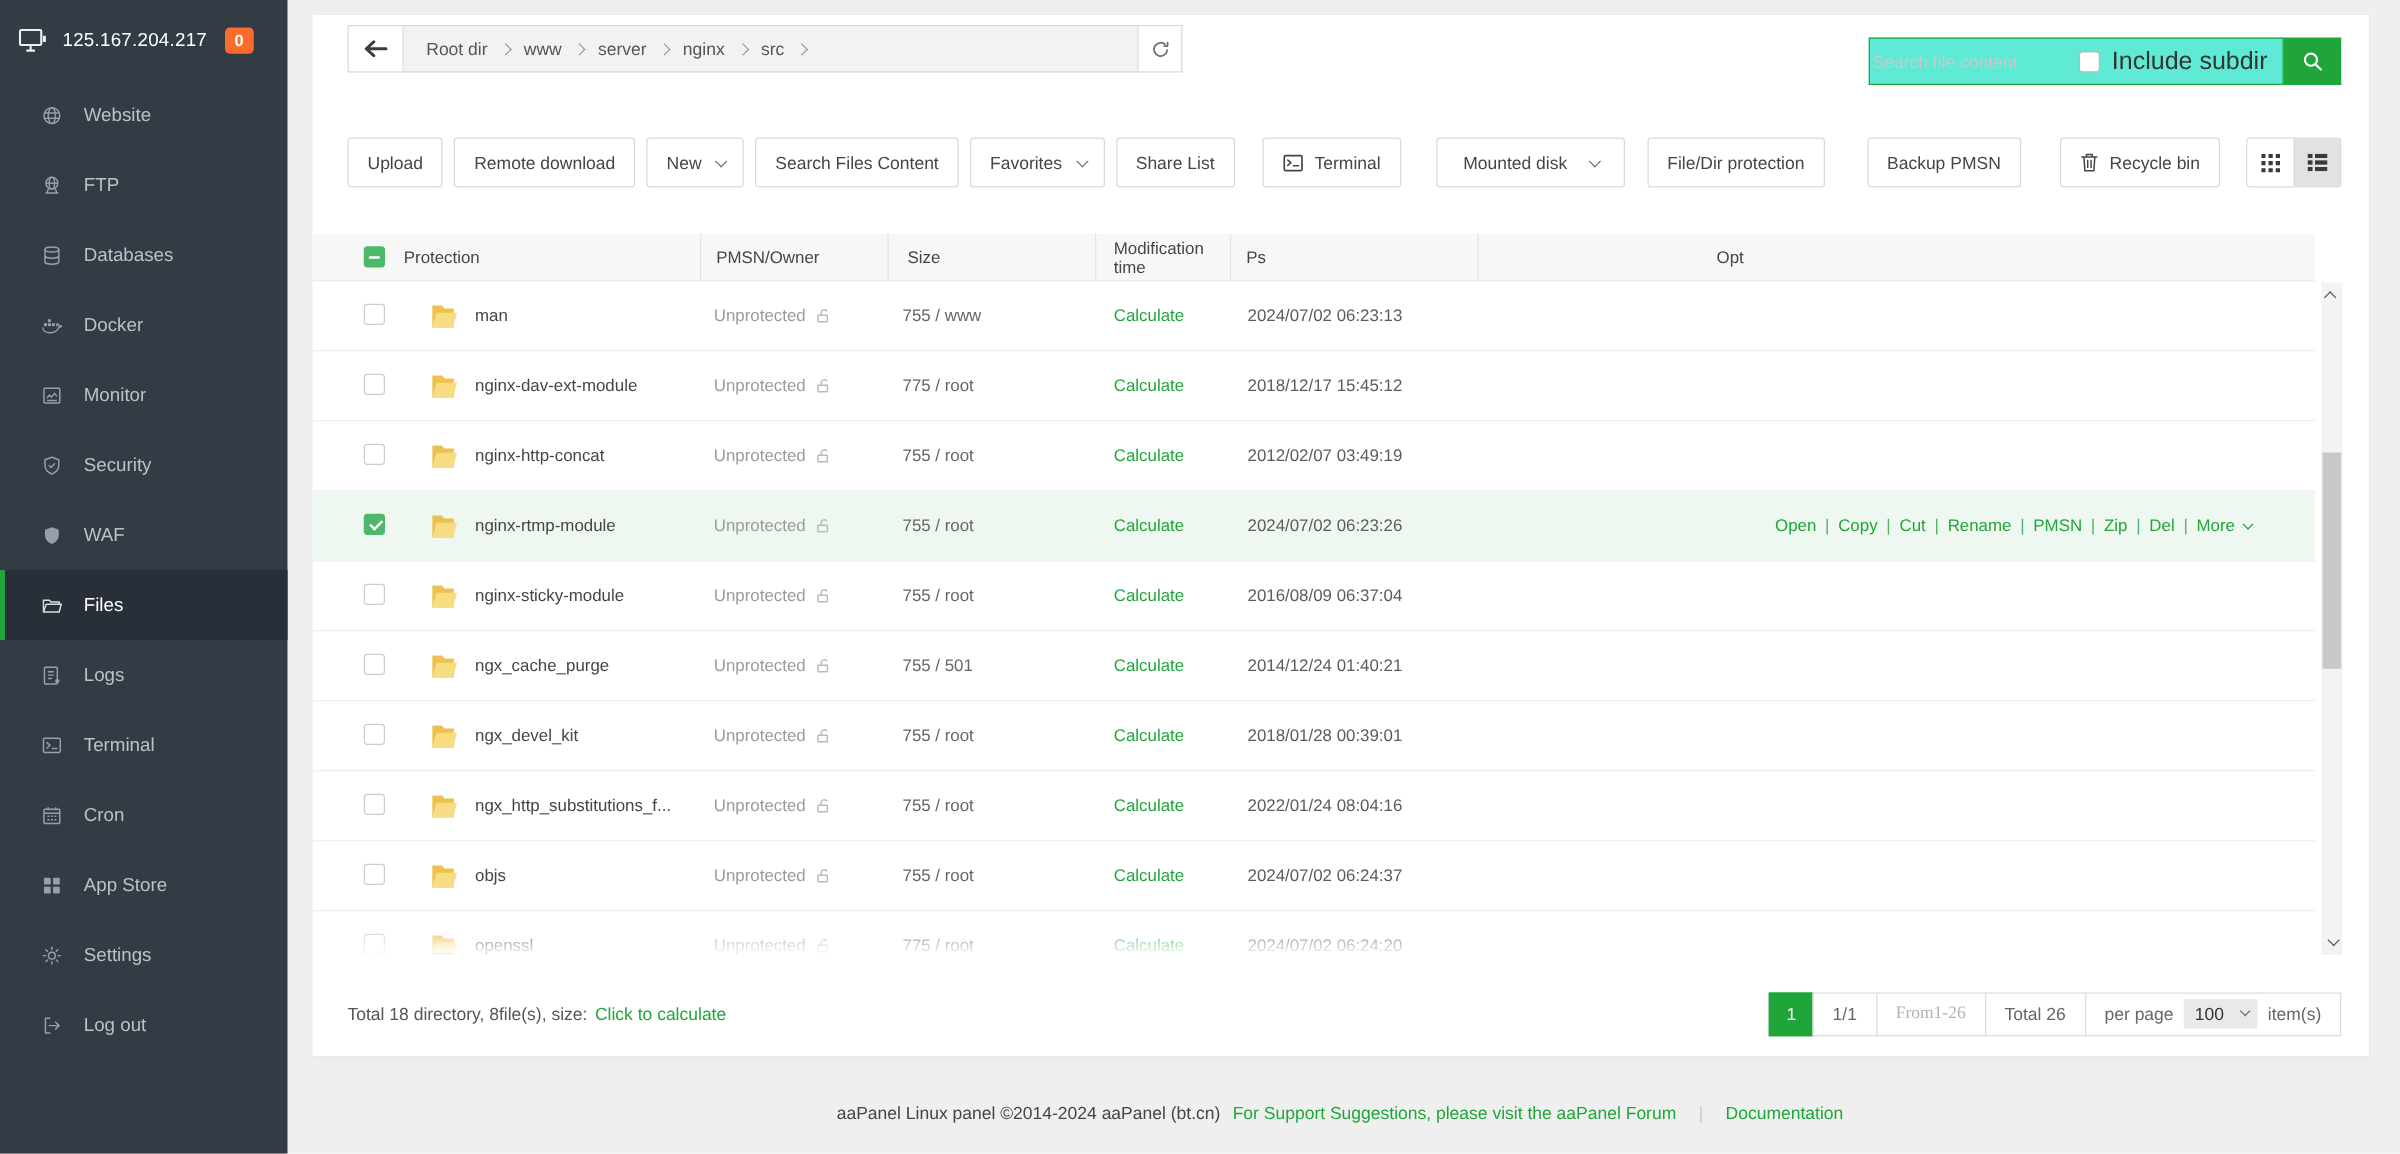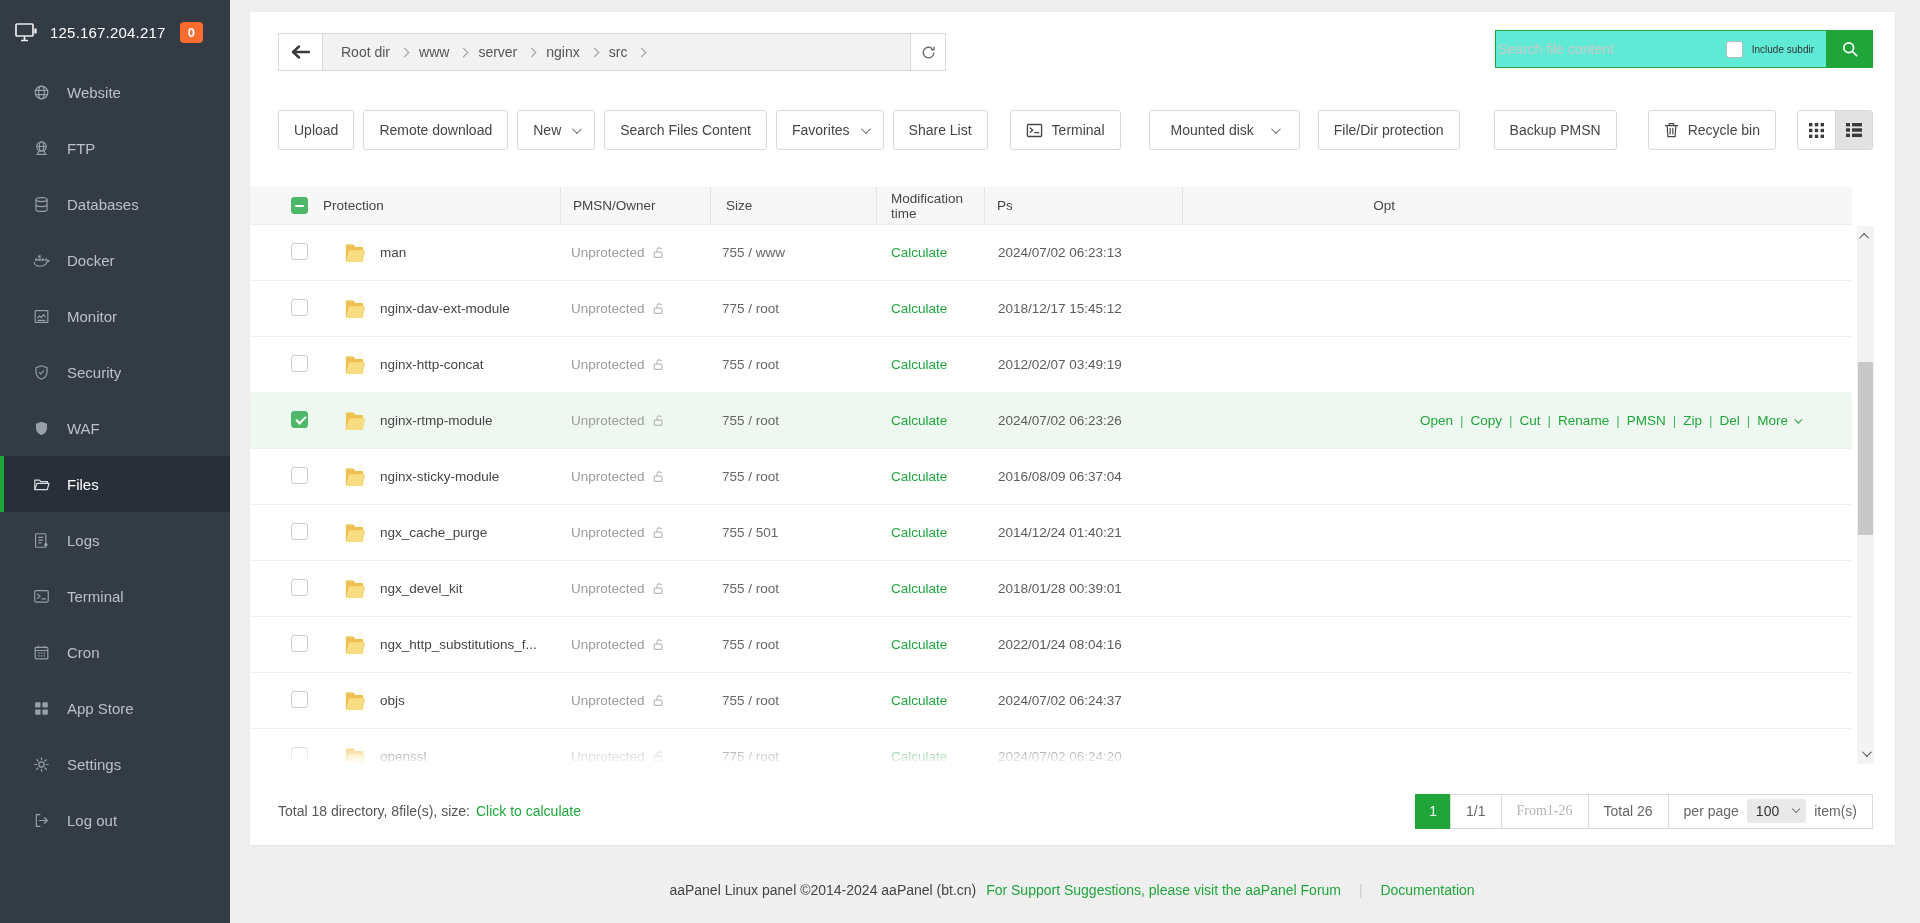--- a/index.html
+++ b/index.html
@@ -16,34 +16,34 @@
   .nav-item { height:56px; display:flex; align-items:center; gap:16px; padding-left:32px; color:#bac1c8; font-size:15px; cursor:pointer; position:relative; }
   .nav-item svg { width:19px; height:19px; color:#97a0aa; flex:none; }
   .nav-item.active { background:#282f38; color:#ffffff; }
   .nav-item.active::before { content:""; position:absolute; left:0; top:0; width:4px; height:100%; background:#20a53a; }
   .nav-item.active svg { color:#d9dde2; }
 
   
   .card { position:absolute; left:250px; top:12px; width:1645px; height:833px; background:#fff; box-shadow:0 1px 2px rgba(0,0,0,.05); }
 
   
-  .crumb-wrap { position:absolute; left:28px; top:21px; height:38px; display:flex; }
+  .crumb-wrap { position:absolute; left:28px; top:8px; height:38px; display:flex; }
   .back-btn { width:45px; height:38px; background:#fff; border:1px solid #d9d9d9; display:flex; align-items:center; justify-content:center; cursor:pointer; color:#3c3c3c; }
   .crumb-bar { width:588px; height:38px; background:#f2f2f2; border:1px solid #d9d9d9; border-left:none; display:flex; align-items:center; padding-left:18px; font-size:14px; color:#555; }
   .crumb-item { cursor:pointer; }
   .crumb-sep { width:7px; height:7px; border-right:1.4px solid #9b9b9b; border-bottom:1.4px solid #9b9b9b; transform:rotate(-45deg); margin:0 11px; flex:none; }
   .refresh-btn { width:35px; height:38px; background:#fff; border:1px solid #d9d9d9; border-left:none; display:flex; align-items:center; justify-content:center; cursor:pointer; color:#6e6e6e; }
 
   
   .search-wrap { position:absolute; right:22px; top:18px; height:38px; display:flex; }
   .search-box { width:332px; height:38px; border:1px solid #20a53a; background:#5eead4; display:flex; align-items:center; padding:0 12px 0 2px; }
   .search-input { flex:1; border:none; outline:none; font-size:14px; color:#333; min-width:0; font-family:inherit; background:transparent; }
   .search-input::placeholder { color:#c9c9c9; }
   .subdir-cb { width:17px; height:17px; border:1px solid #b9b9b9; border-radius:3px; background:#fff; margin-right:9px; flex:none; cursor:pointer; }
-  .subdir-label { font-size:10px; color:#333; white-space:nowrap;text-align:right; }
+  .subdir-label { font-size:20px; color:#333; white-space:nowrap;text-align:right; }
   .search-btn { width:46px; height:38px; background:#20a53a; display:flex; align-items:center; justify-content:center; cursor:pointer; color:#fff; }
 
   
   .toolbar { position:absolute; left:28px; right:22px; top:98px; height:40px; display:flex; align-items:center; }
   .btn { height:40px; padding:0 15px; border:1px solid #d9d9d9; background:#fff; border-radius:3px; font-size:14px; color:#454545; display:inline-flex; align-items:center; gap:9px; margin-right:9px; cursor:pointer; white-space:nowrap; font-family:inherit; }
   .btn .caret { margin-left:2px; }
   .caret { width:7px; height:7px; border-right:1.5px solid #6b6b6b; border-bottom:1.5px solid #6b6b6b; transform:rotate(45deg) translateY(-2px); display:inline-block; flex:none; }
   .ml13 { margin-left:13px; } .ml19 { margin-left:19px; } .ml9 { margin-left:9px; }
   .btn-wide { padding:0 21px; }
   .push-right { margin-left:auto; }

